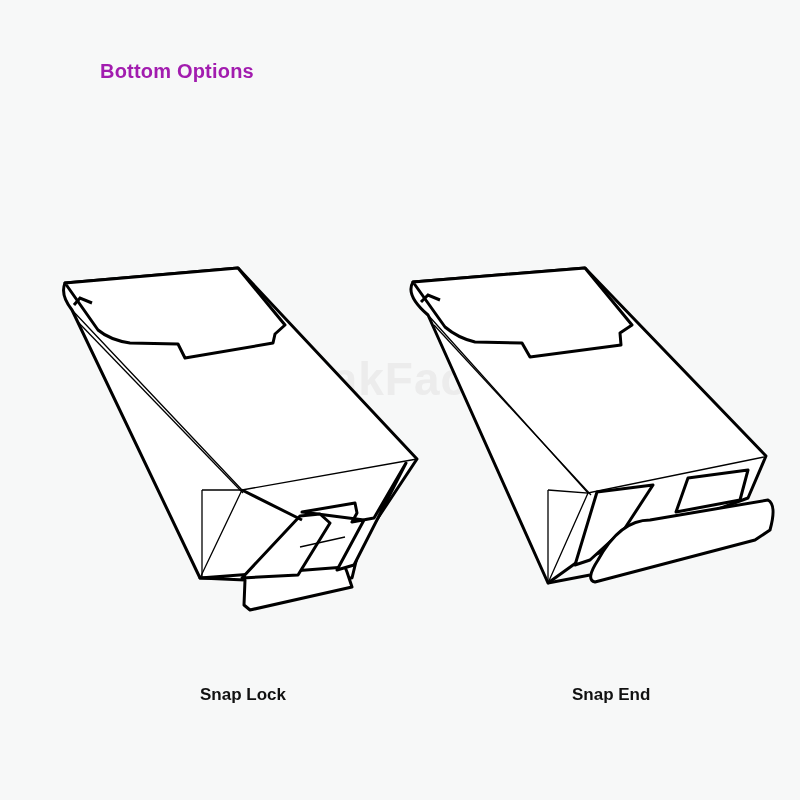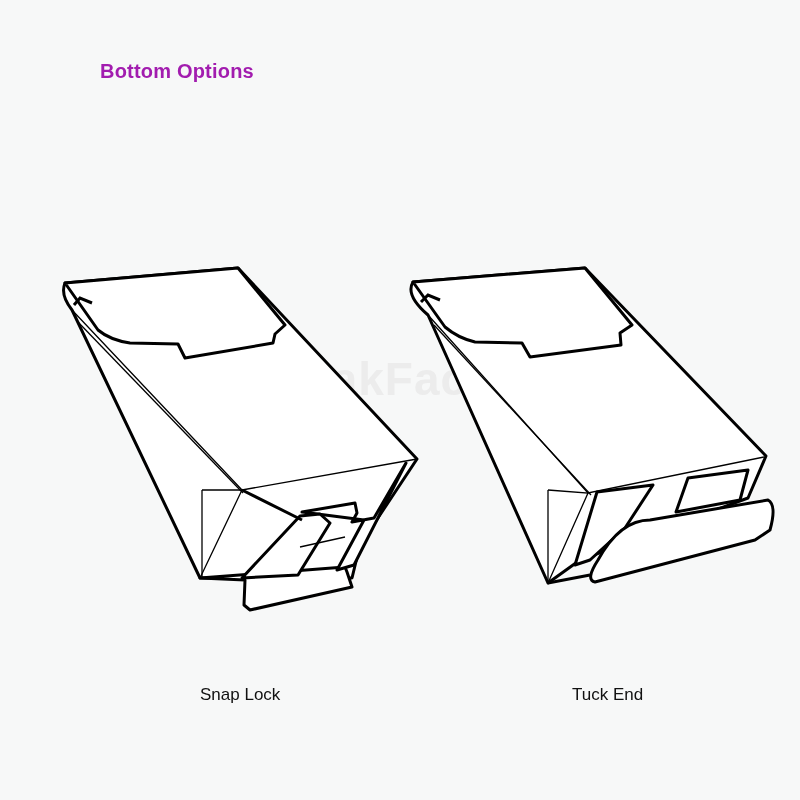--- a/index.html
+++ b/index.html
@@ -6,21 +6,21 @@
     body {
       width: 800px; height: 800px; background: #f7f8f8;
       position: relative; overflow: hidden;
       font-family: "Liberation Sans", "DejaVu Sans", sans-serif;
     }
     .title {
       position: absolute; left: 100px; top: 60px;
       font-size: 20px; font-weight: bold; color: #a21caf; letter-spacing: 0.2px;
     }
     .label {
-      position: absolute; top: 685px; font-size: 17px; font-weight: normal; color: #111;
+      position: absolute; top: 685px; font-size: 17px; font-weight: bold; color: #111;
     }
     .label.snap { left: 200px; }
     .label.tuck { left: 572px; }
     svg.art { position: absolute; left: 0; top: 0; }
     .wm {
       position: absolute; left: 300px; top: 352px;
       font-size: 46px; font-weight: bold; color: #ececec; letter-spacing: 1px;
     }
     .wm sup { font-size: 12px; vertical-align: top; position: relative; top: 4px; }
   </style>
@@ -79,13 +79,13 @@
     <path d="M548 490 L588 493 L548 583"></path>
     <path d="M548 490 L548 583"></path>
   </g>
   <g fill="none" stroke="#000" stroke-width="3">
     <path d="M548 583 L590 575"></path>
     <path d="M421 302 L428 295 L440 300"></path>
   </g>
 </svg>
 
 <div class="label snap">Snap Lock</div>
-<div class="label tuck">Tuck End</div>
+<div class="label tuck">Snap End</div>
 
 </body></html>

